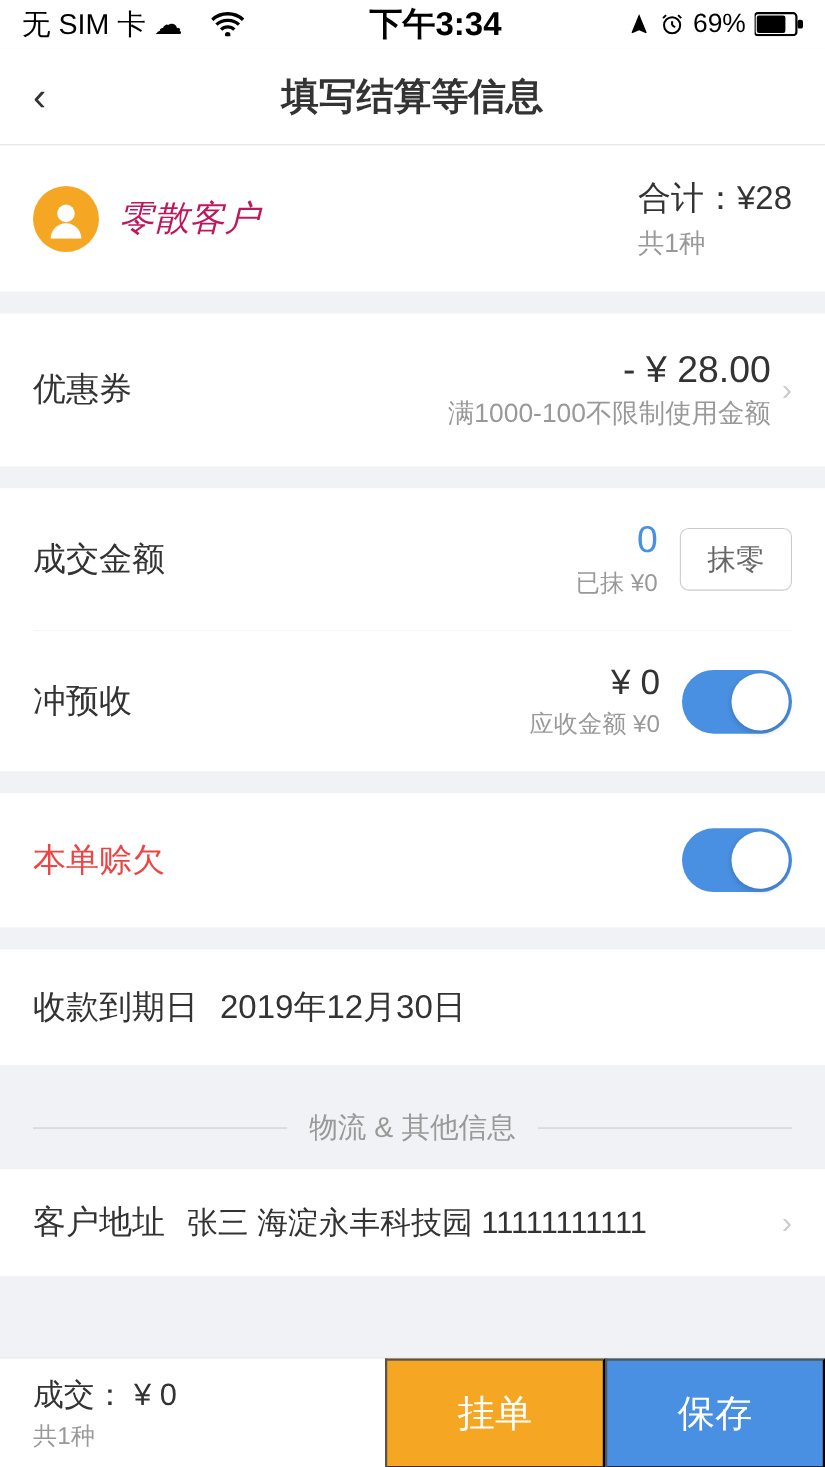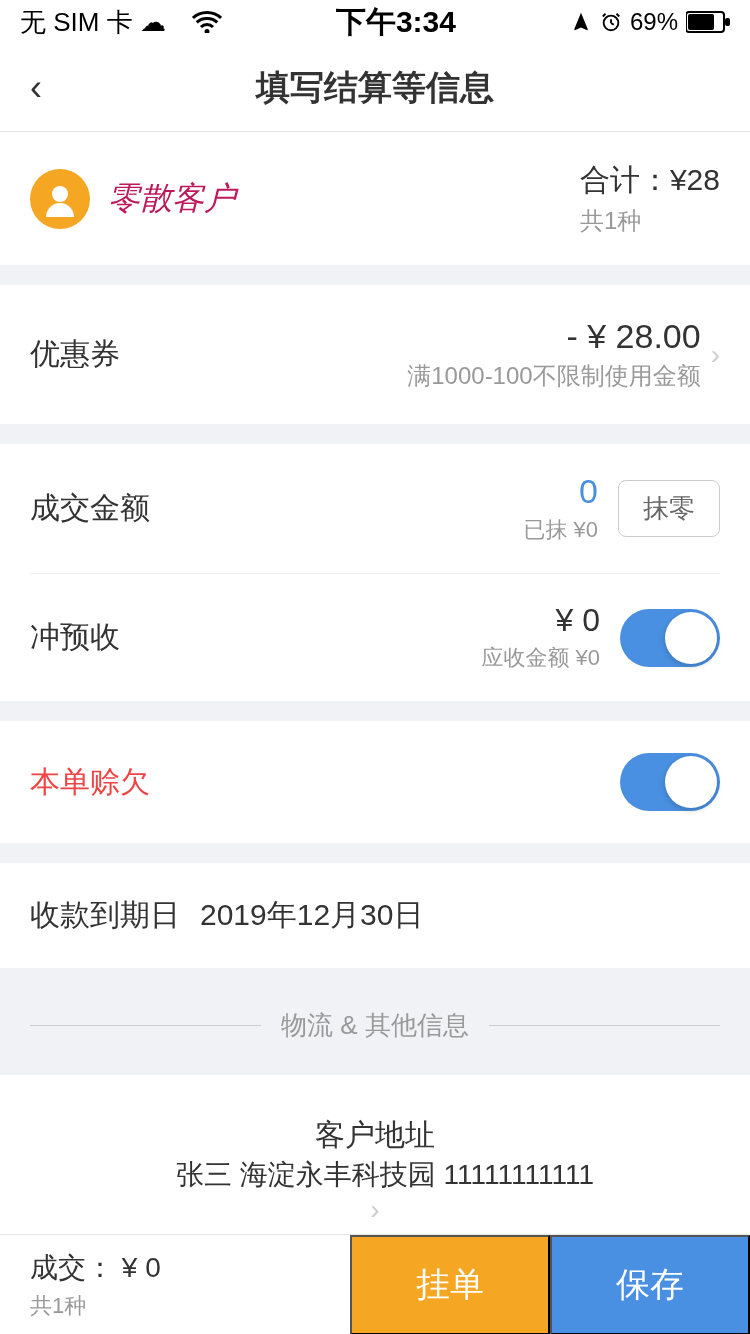--- a/index.html
+++ b/index.html
@@ -310,26 +310,25 @@
     }
     .logistics-title {
       font-size: 26px;
       color: #999;
       padding: 0 20px;
     }
 
     
     .address-row {
       background: #fff;
-      padding: 40px 30px;
-      display: flex;
-      align-items: center;
-      justify-content: space-between;
-      margin-top: 12px;
-      flex-direction: column;
+      padding: 28px 30px;
+      display: flex;
+      align-items: center;
+      justify-content: space-between;
+      margin-top: 0;
     }
     .address-label {
       font-size: 30px;
       color: #333;
       min-width: 100px;
     }
     .address-value {
       font-size: 28px;
       color: #333;
       flex: 1;

